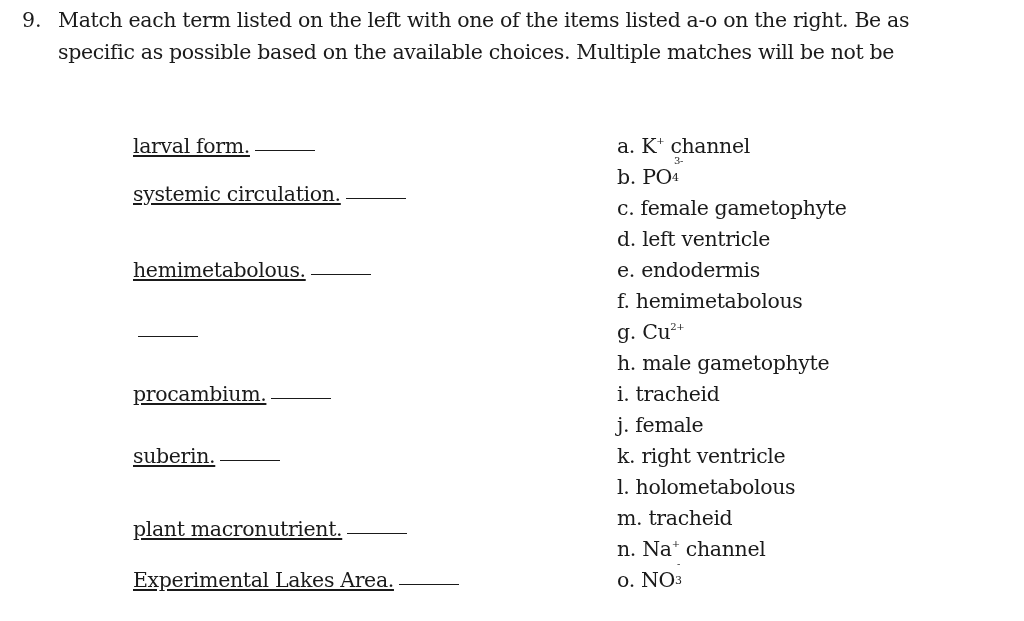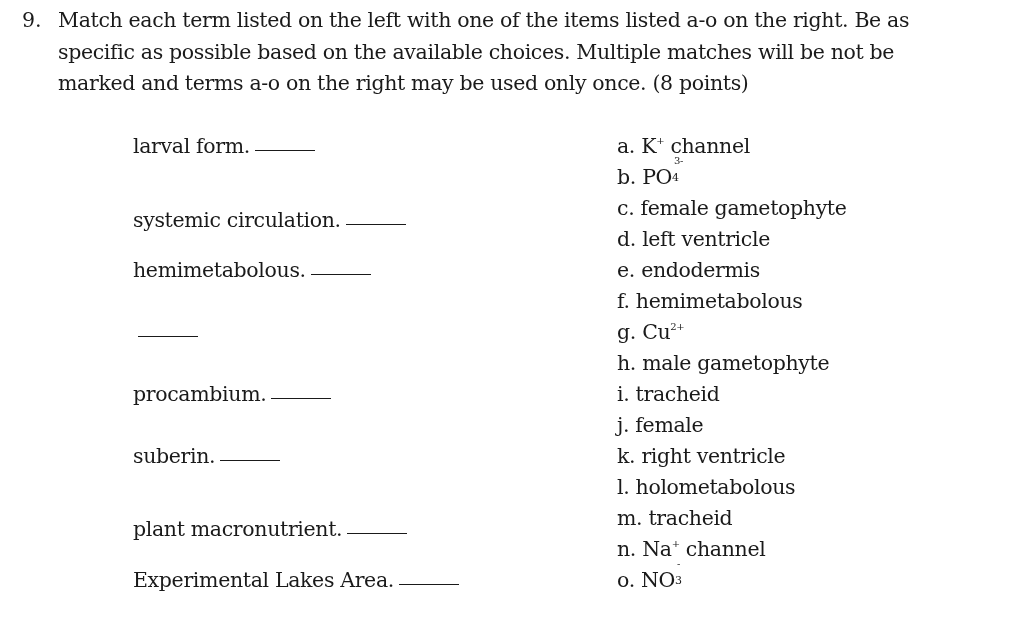--- a/index.html
+++ b/index.html
@@ -40,20 +40,21 @@
       position: absolute;
       left: 133px;
       top: 131px;
     }
     .term {
       position: absolute;
       left: 0;
       white-space: nowrap;
       line-height: 30px;
       letter-spacing: -0.35px;
+      text-decoration: underline;
     }
     .blank {
       display: inline-block;
       width: 60px;
       border-bottom: 1.3px solid #1a1a1a;
       height: 20px;
       vertical-align: baseline;
       margin-left: 5px;
       position: relative;
       top: -2px;
@@ -98,29 +99,28 @@
     }
   </style>
 </head>
 <body>
 
 <div class="question">
   <div class="q-number">9.</div>
   <div class="q-text">
     <div>Match each term listed on the left with one of the items listed a-o on the right. Be as</div>
     <div>specific as possible based on the available choices. Multiple matches will be not be</div>
-    <div>marked and terms a-o on the right may be used only once. (8 points)</div>
   </div>
 </div>
 
 <div class="terms">
   <div class="term" style="top:0px">
     <span>larval form.</span><span class="blank"></span>
   </div>
-  <div class="term" style="top:74px">
+  <div class="term" style="top:48px">
     <span>systemic circulation.</span><span class="blank"></span>
   </div>
   <div class="term" style="top:124px">
     <span>hemimetabolous.</span><span class="blank"></span>
   </div>
   <div class="term" style="top:186px">
     <span class="blank"></span>
   </div>
   <div class="term" style="top:248px">
     <span>procambium.</span><span class="blank"></span>

